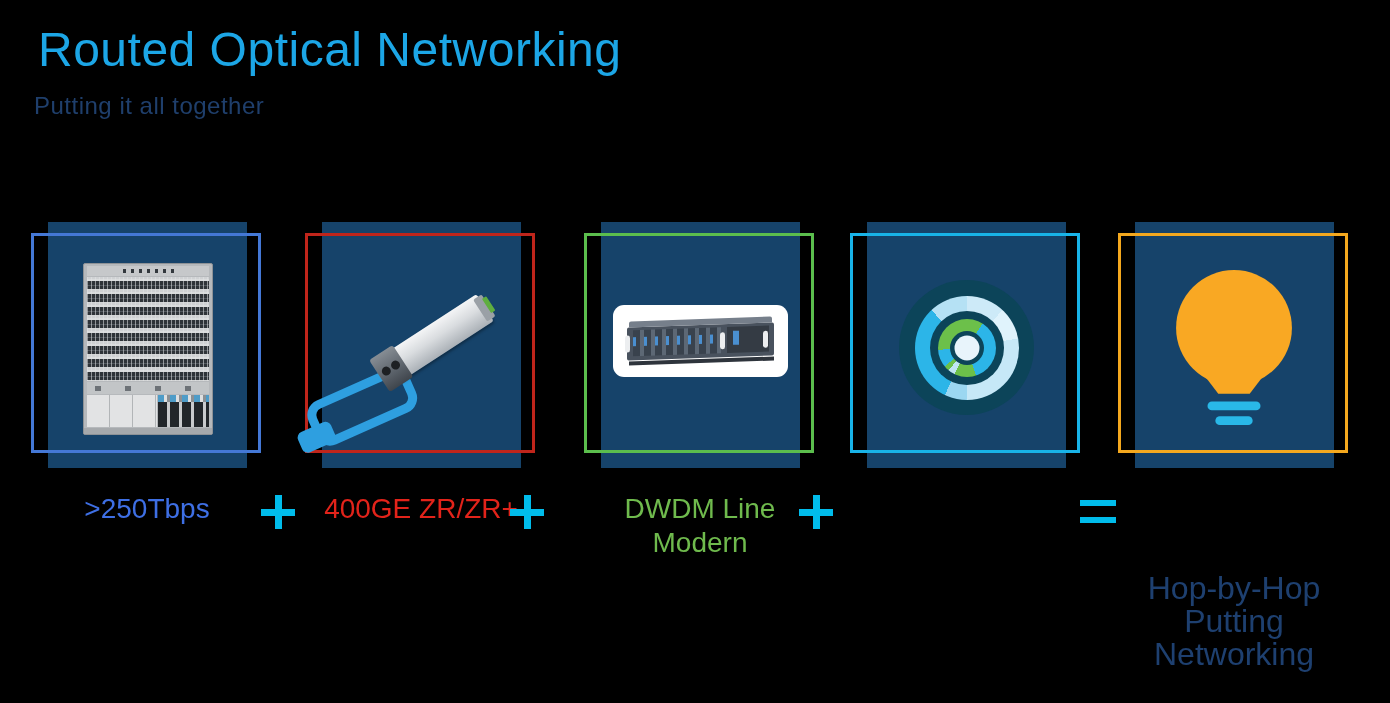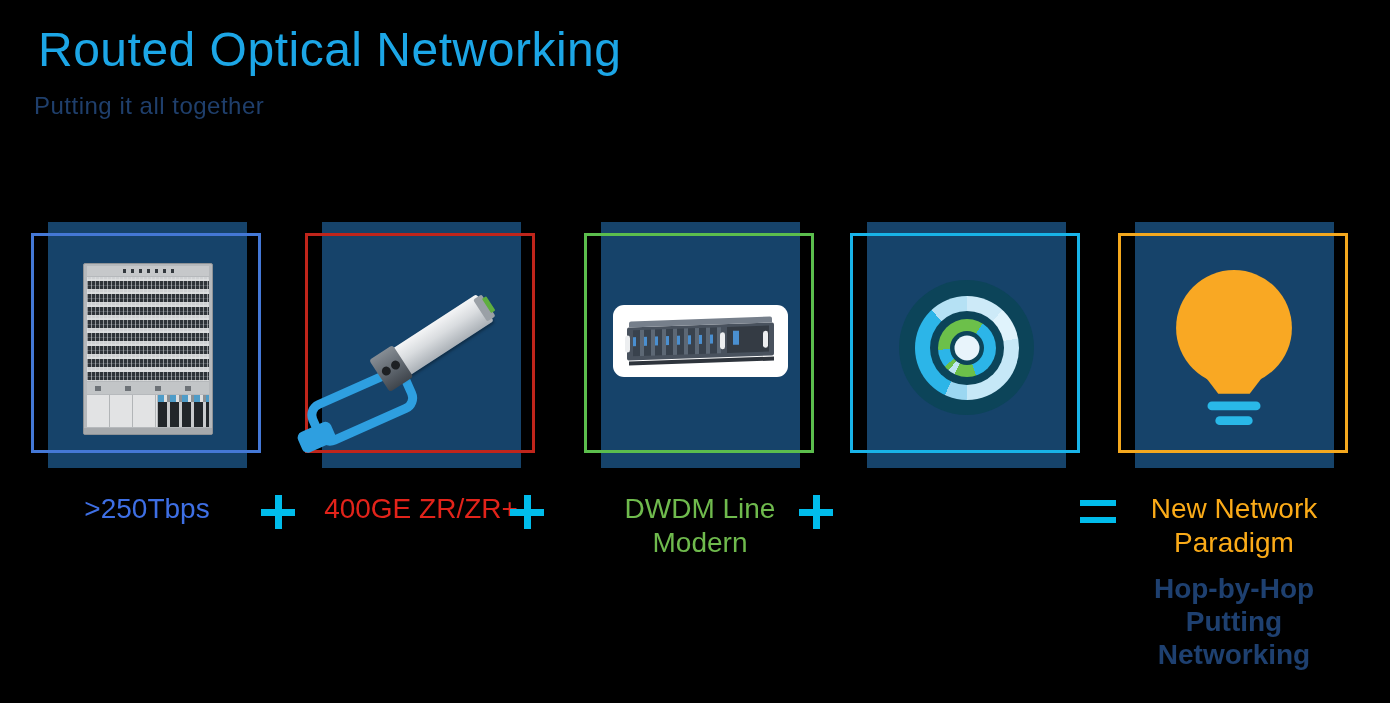--- a/index.html
+++ b/index.html
@@ -29,21 +29,21 @@
     position:absolute;left:0;top:11px;width:224px;height:214px;
     border:3px solid var(--outline,#888);
   }
   .tile .label{
     position:absolute;left:-34px;top:270px;width:300px;
     text-align:center;font-size:28px;line-height:34px;font-weight:400;
     color:var(--accent,#fff);
   }
   .tile .sublabel{
     position:absolute;left:-34px;top:350px;width:300px;
-    text-align:center;font-size:28px;line-height:33px;font-weight:700;
+    text-align:center;font-size:32px;line-height:33px;font-weight:400;
     color:var(--sub,#1E4070);
   }
   
   .op{position:absolute;color:var(--operator,#00BCEB);}
   .op-plus{width:34px;height:34px;top:495px;}
   .op-plus::before{content:"";position:absolute;left:0;top:14px;width:34px;height:7px;background:currentColor;}
   .op-plus::after{content:"";position:absolute;left:14px;top:0;width:7px;height:34px;background:currentColor;}
   .op-eq{width:36px;height:23px;top:500px;left:1080px;}
   .op-eq::before{content:"";position:absolute;left:0;top:0;width:36px;height:6px;background:currentColor;}
   .op-eq::after{content:"";position:absolute;left:0;top:17px;width:36px;height:6px;background:currentColor;}
@@ -192,24 +192,20 @@
 
   <div class="tile" style="left: 1118px; --accent: #FBAB18; --outline: #F4A81E; --sub: #1E4070;">
     <div class="fill"></div>
     <div class="outline"></div>
     <svg class="art bulb" viewBox="0 0 120 163">
       <circle class="glass" cx="60" cy="59" r="59"></circle>
       <path class="glass" d="M15 88 L105 88 L76 126 L44 126 Z"></path>
       <rect class="base" x="33" y="134" width="54" height="9" rx="4.5"></rect>
       <rect class="base" x="41" y="149" width="38" height="9" rx="4.5"></rect>
     </svg>
-    <div class="label">
-      <div>New Network</div>
-      <div>Paradigm</div>
-    </div>
     <div class="sublabel">
       <div>Hop-by-Hop</div>
       <div>Putting</div>
       <div>Networking</div>
     </div>
   </div>
 
   <div class="op op-plus" style="left:261px;" aria-label="+"></div>
   <div class="op op-plus" style="left:510px;" aria-label="+"></div>
   <div class="op op-plus" style="left:799px;" aria-label="+"></div>

